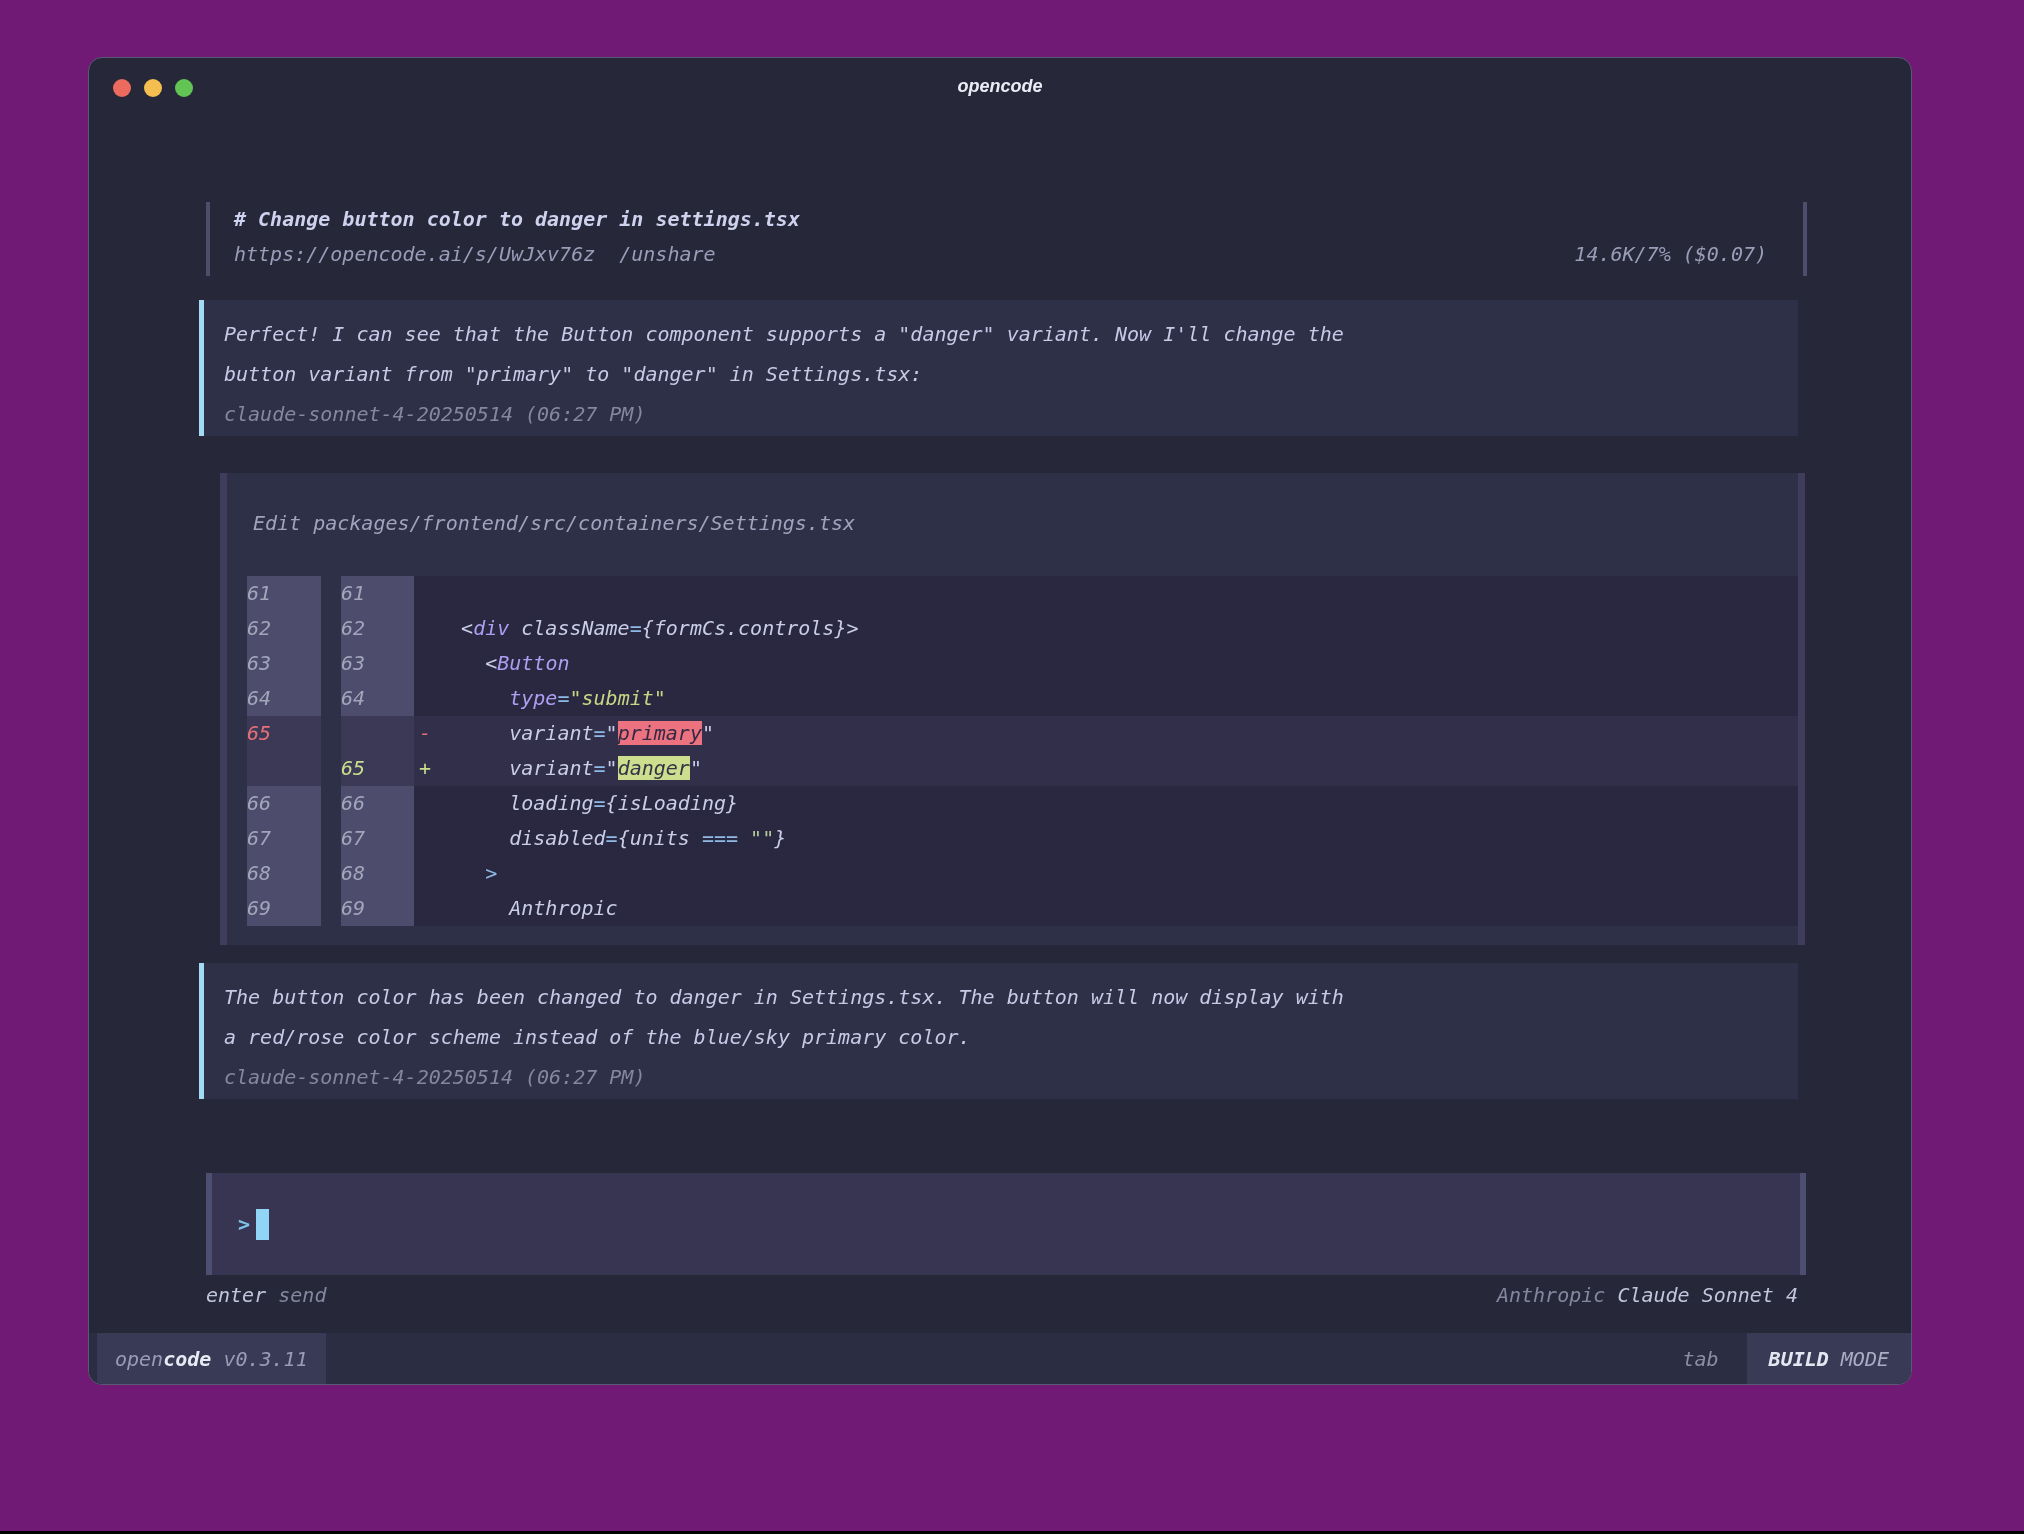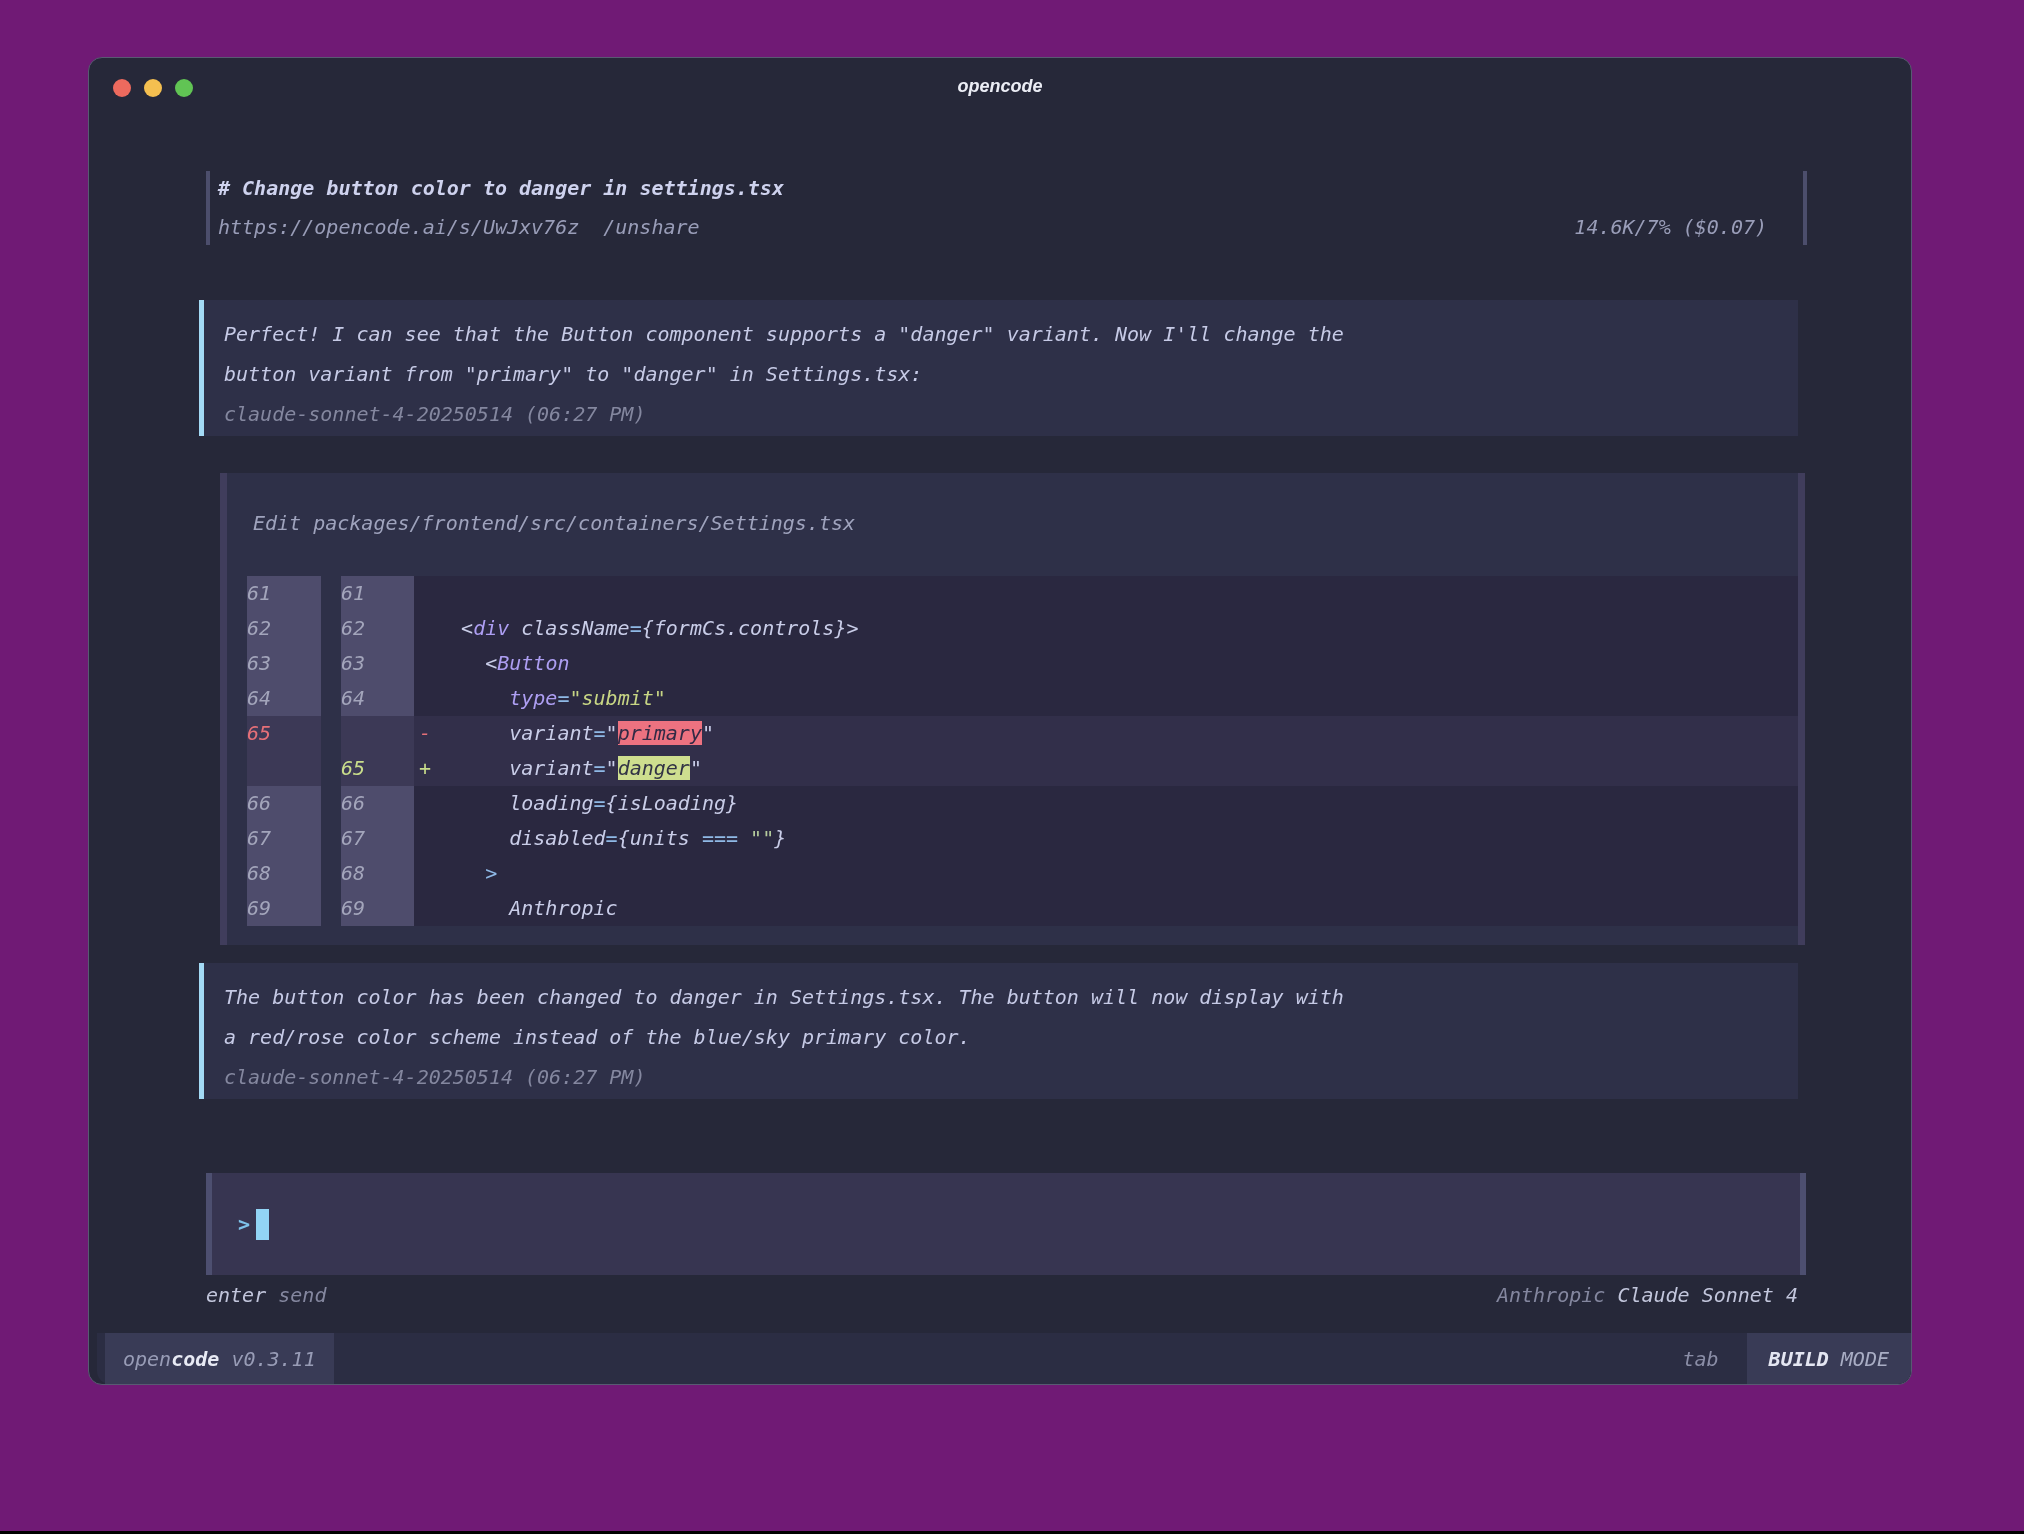--- a/index.html
+++ b/index.html
@@ -11,24 +11,24 @@
   
   .titlebar{position:absolute;top:0;left:0;right:0;height:58px;}
   .dots{position:absolute;left:24px;top:21px;display:flex;gap:13px;}
   .dot{width:18px;height:18px;border-radius:50%;}
   .dot.red{background:#ed6a5e;} .dot.yellow{background:#f4bf50;} .dot.green{background:#61c454;}
   .win-title{position:absolute;left:0;right:0;top:18px;text-align:center;
              font-family:"Liberation Sans","DejaVu Sans",sans-serif;font-weight:bold;
              font-size:18px;color:#ebedf5;}
 
   
-  .share{position:absolute;left:117px;top:113px;width:1601px;height:74px;box-sizing:border-box;
+  .share{position:absolute;left:117px;top:144px;width:1601px;height:74px;box-sizing:border-box;
          border-left:4px solid #4c4e6c;border-right:4px solid #4c4e6c;
-         display:flex;flex-direction:column;justify-content:space-between;
-         padding:0 36px 0 8px;line-height:35px;}
+         display:flex;flex-direction:column;justify-content:flex-start;
+         padding:0 36px 0 24px;line-height:35px;}
   .share-title{font-weight:bold;color:#ced2ee;}
   .share-sub{display:flex;color:#999db8;}
   .share-unshare{margin-left:24px;}
   .share-usage{margin-left:auto;}
 
   
   .msg{position:absolute;left:110px;width:1599px;height:136px;box-sizing:border-box;
        background:#2e3048;border-left:5px solid #a3daf5;padding:14px 0 0 20px;line-height:40px;}
   .msg-text{white-space:pre-line;color:#c6cae6;}
   .msg-meta{color:#84879f;}
@@ -58,21 +58,21 @@
   .prompt-char{color:#7ec2ea;font-weight:bold;}
   .cursor{display:inline-block;width:13px;height:31px;background:#92d4f5;margin-left:6px;vertical-align:middle;}
 
   
   .footer{position:absolute;left:117px;top:1220px;width:1592px;height:35px;line-height:35px;display:flex;}
   .hint-key{color:#c2c6dc;} .hint-dim{color:#84879f;}
   .footer-right{margin-left:auto;}
 
   
   .statusbar{position:absolute;left:0;right:0;bottom:0;height:51px;background:#2b2d43;
-             display:flex;align-items:stretch;border-radius:0 0 13px 13px;padding-left:8px;margin-left:8px;}
+             display:flex;align-items:stretch;border-radius:0 0 13px 13px;padding-left:8px;}
   .sb-badge{display:flex;align-items:center;background:#393b56;padding:0 18px;}
   .sb-open{color:#989cb6;} .sb-code{color:#e8eaf4;font-weight:bold;} .sb-ver{color:#989cb6;text-align:center;}
   .sb-path{display:flex;align-items:center;margin-left:22px;color:#b6bad2;}
   .sb-spacer{flex:1;}
   .sb-tab{display:flex;align-items:center;color:#8a8da6;margin-right:28px;}
   .sb-mode{display:flex;align-items:center;background:#393b56;padding:0 22px;
            border-bottom-right-radius:13px;}
   .sb-mode-bold{color:#e4e6f2;font-weight:bold;} .sb-mode-rest{color:#a9adc4;margin-left:12px;}
 </style>
 </head>

